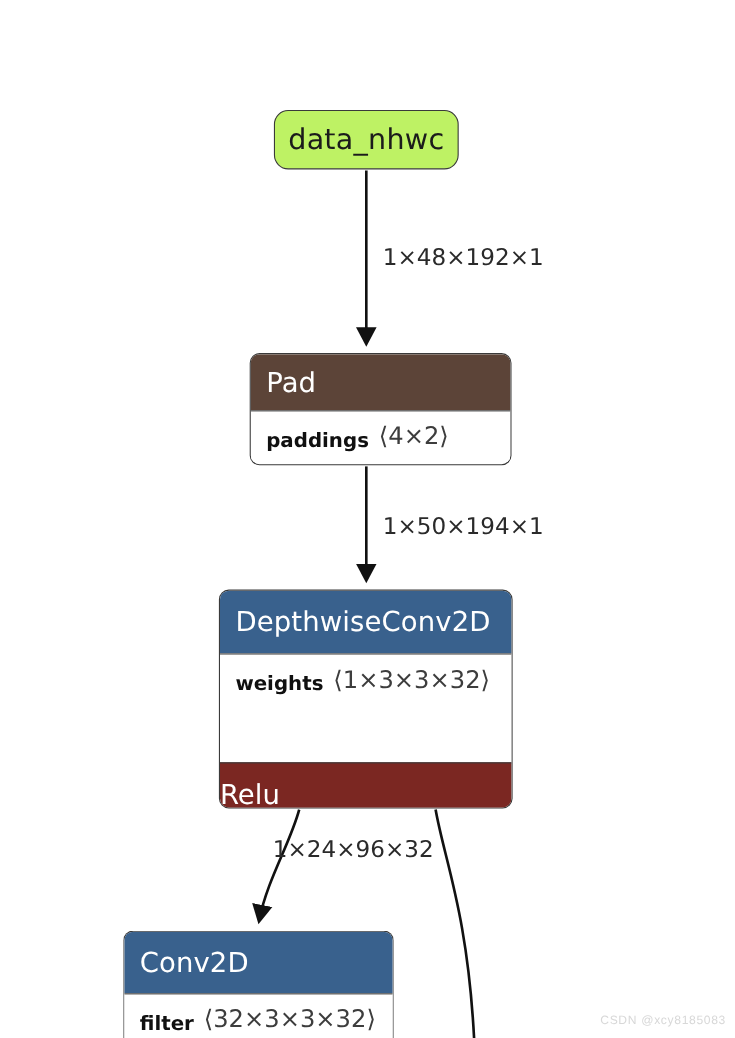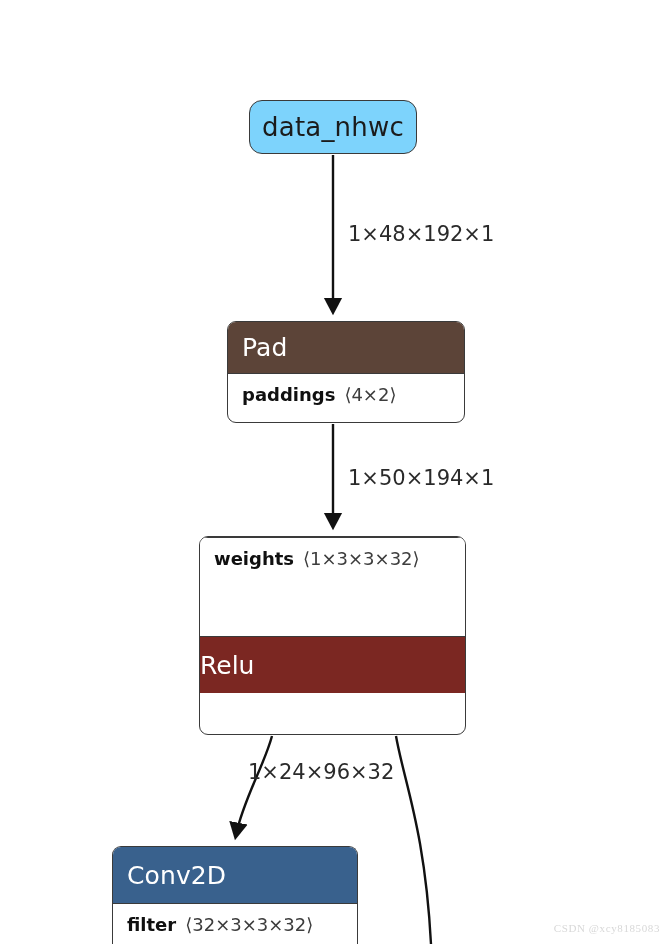--- a/index.html
+++ b/index.html
@@ -83,21 +83,21 @@
     gap: 9px;
     line-height: 1.5;
     white-space: nowrap;
   }
   .attr-key {
     font-weight: bold;
     font-size: 18px;
     color: #101010;
   }
   .attr-val {
-    font-size: 18px;
+    font-size: 22px;
     color: #3d3d3d;
   }
 
   
   .node-footer {
     box-sizing: border-box;
     width: 100%;
     display: flex;
     align-items: center;
     padding: 0 0;
@@ -117,21 +117,21 @@
 
   
   #watermark {
     position: absolute;
     right: 8px;
     bottom: 10px;
     font-size: 11px;
     color: #d8d8d8;
     letter-spacing: 0.6px;
     white-space: nowrap;
-    font-family: Liberation Serif, serif;
+    font-family: Liberation Sans, sans-serif;
   }
 </style>
 </head>
 <body>
 
 <div id="canvas">
 
   <svg id="edges" viewBox="0 0 668 944" width="668" height="944" xmlns="http://www.w3.org/2000/svg">
     <defs>
       <marker id="arrowhead" markerWidth="9" markerHeight="9" refX="5.2" refY="4.5" orient="auto" markerUnits="strokeWidth">
@@ -155,37 +155,40 @@
       <path d="M396,736 C404,782 425,830 431,944" stroke="#111111" stroke-width="2.4" fill="none"></path>
     </g>
   </svg>
 
   <div class="edge-label" style="left:348px; top:222px;">1×48×192×1</div>
 
   <div class="edge-label" style="left:348px; top:466px;">1×50×194×1</div>
 
   <div class="edge-label" style="left:248px; top:760px;">1×24×96×32</div>
 
-  <div class="node terminal" style="left:249px; top:100px; width:168px; height:54px; background:#7dd3fc;">
+  <div class="node terminal" style="left:249px; top:100px; width:168px; height:54px; background:#bef264;">
     <span class="terminal-label">data_nhwc</span>
   </div>
 
   <div class="node" style="left:227px; top:321px; width:238px; height:102px;">
     <div class="node-header" style="height:51px; background:#5C4438;">
       <span>Pad</span>
     </div>
     <div class="node-body">
       <div class="attr-row">
         <span class="attr-key">paddings</span>
         <span class="attr-val">⟨4×2⟩</span>
       </div>
     </div>
   </div>
 
   <div class="node" style="left:199px; top:536px; width:267px; height:199px;">
+    <div class="node-header" style="height:57px; background:#39618D;">
+      <span>DepthwiseConv2D</span>
+    </div>
     <div class="node-body" style="height:99px;">
       <div class="attr-row">
         <span class="attr-key">weights</span>
         <span class="attr-val">⟨1×3×3×32⟩</span>
       </div>
     </div>
     <div class="node-footer" style="height:57px; background:#7B2722;">
       <span>Relu</span>
     </div>
   </div>

